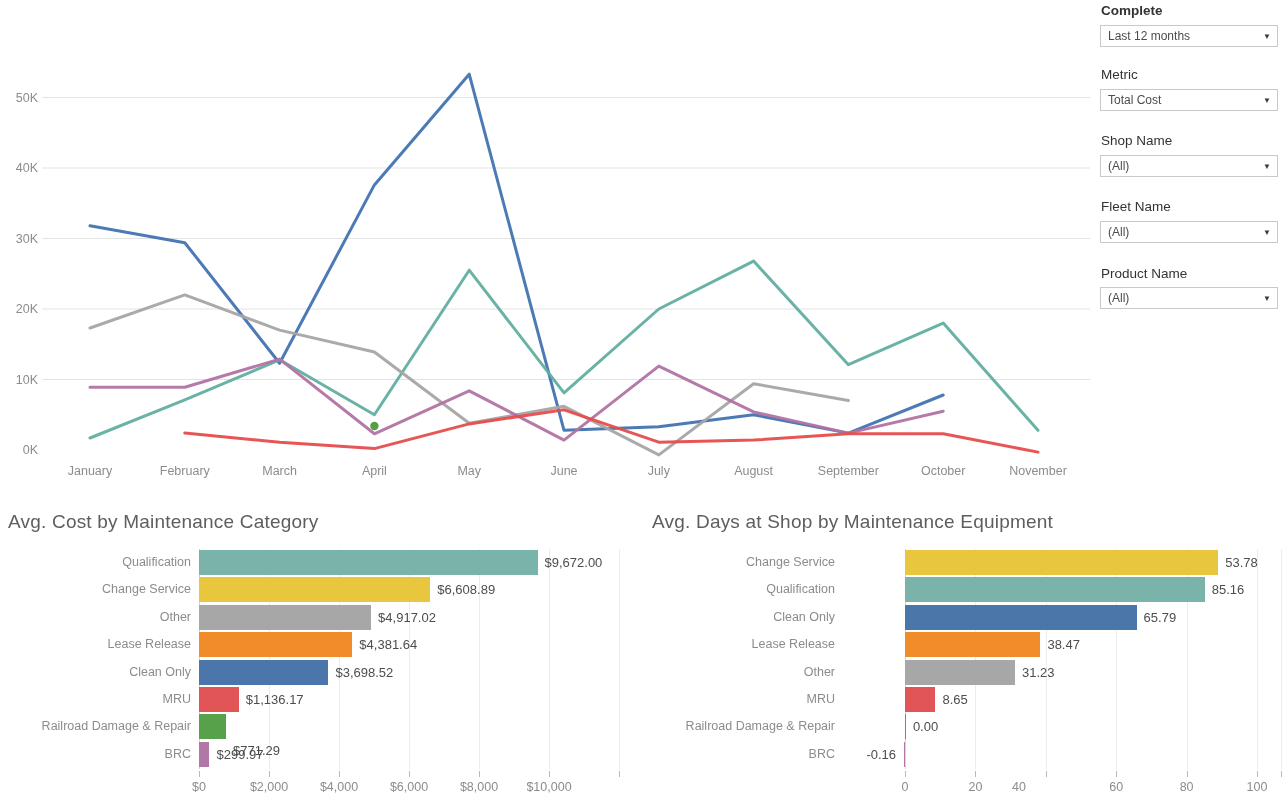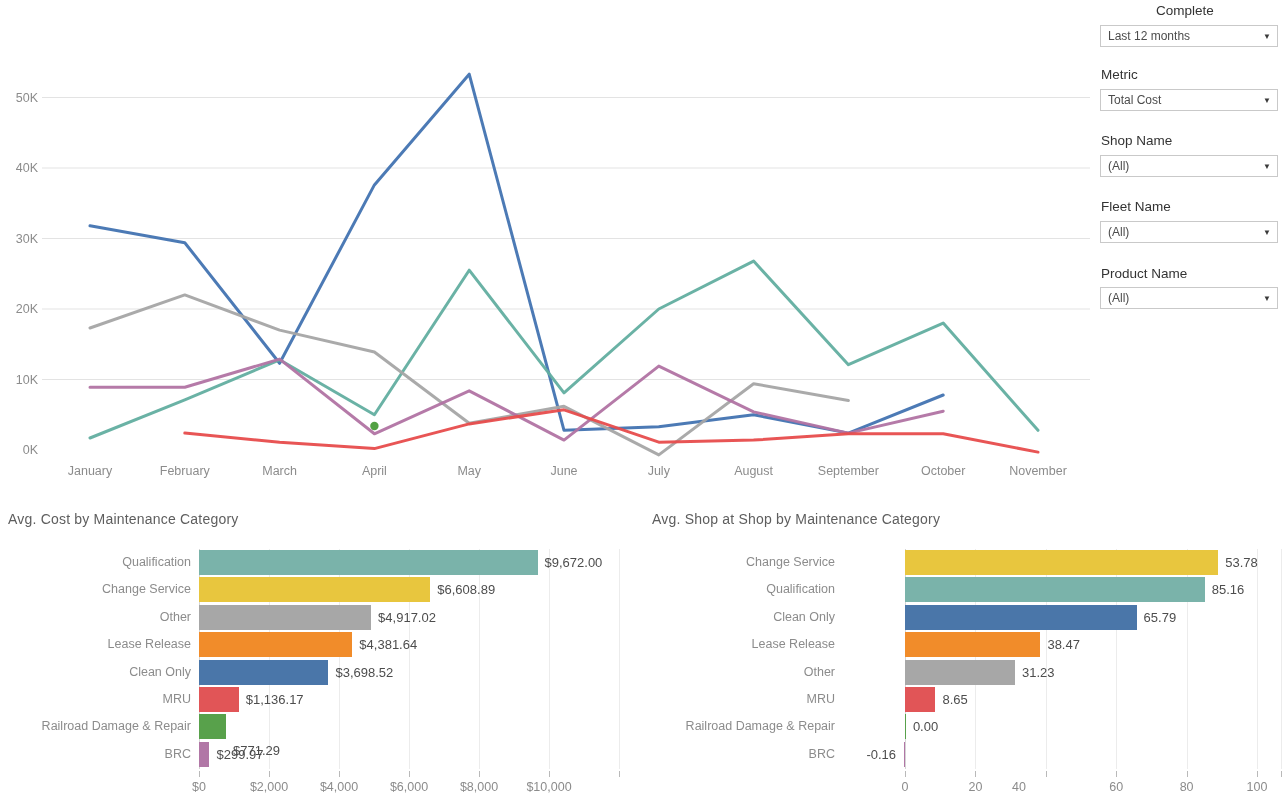--- a/index.html
+++ b/index.html
@@ -1,19 +1,19 @@
 <!DOCTYPE html>
 <html><head>
 <meta charset="utf-8">
 <style>
   html,body{margin:0;padding:0;background:#fff;}
   .dashboard{position:relative;width:1287px;height:808px;background:#ffffff;
     font-family:"Liberation Sans",sans-serif;overflow:hidden;}
   .chart-title{position:absolute;color:#5e5e5e;font-size:20px;font-weight:400;letter-spacing:.2px;white-space:nowrap;}
-  .chart-title.sm{font-size:14px;}
+  .chart-title.sm{font-size:19px;}
   svg text.axis-text{font-size:12.5px;fill:#8c8c8c;font-family:"Liberation Sans",sans-serif;}
   .row-label{position:absolute;font-size:12.5px;color:#8c8c8c;text-align:right;white-space:nowrap;line-height:15px;}
   .bar{position:absolute;}
   .val-label{position:absolute;font-size:13px;color:#4d4d4d;white-space:nowrap;line-height:15px;}
   .val-label.neg{text-align:right;}
   .grid-v{position:absolute;width:1px;background:#ececec;}
   .grid-v.zero{background:#d5d5d5;}
   .tickmark{position:absolute;width:1px;height:6px;background:#b9b9b9;}
   .tick-label{position:absolute;font-size:12.5px;color:#8c8c8c;width:70px;text-align:center;white-space:nowrap;}
   .filter-label{position:absolute;font-size:13.5px;color:#333333;white-space:nowrap;}
@@ -51,21 +51,21 @@
       <text x="1038" y="475" text-anchor="middle" class="axis-text">November</text>
       <path d="M90.0 225.8 L184.8 242.7 L279.6 363.3 L374.4 184.9 L469.2 74.2 L564.0 430.3 L658.8 426.7 L753.6 414.8 L848.4 433.1 L943.2 395.0" fill="none" stroke="#4273b1" stroke-width="3" stroke-linejoin="round" stroke-linecap="round" stroke-opacity="0.95"></path>
       <path d="M90.0 438.0 L184.8 399.9 L279.6 359.8 L374.4 414.8 L469.2 270.2 L564.0 392.9 L658.8 309.0 L753.6 261.1 L848.4 364.7 L943.2 323.1 L1038.0 430.3" fill="none" stroke="#62aea0" stroke-width="3" stroke-linejoin="round" stroke-linecap="round" stroke-opacity="0.95"></path>
       <path d="M90.0 328.0 L184.8 294.9 L279.6 330.1 L374.4 352.0 L469.2 423.2 L564.0 406.3 L658.8 454.9 L753.6 383.7 L848.4 400.6" fill="none" stroke="#a5a5a5" stroke-width="3" stroke-linejoin="round" stroke-linecap="round" stroke-opacity="0.95"></path>
       <path d="M90.0 387.3 L184.8 387.3 L279.6 359.1 L374.4 433.8 L469.2 390.8 L564.0 440.1 L658.8 366.1 L753.6 411.9 L848.4 433.1 L943.2 411.2" fill="none" stroke="#b173a3" stroke-width="3" stroke-linejoin="round" stroke-linecap="round" stroke-opacity="0.95"></path>
       <path d="M184.8 433.1 L279.6 442.2 L374.4 448.6 L469.2 423.9 L564.0 409.8 L658.8 442.2 L753.6 440.1 L848.4 433.8 L943.2 433.8 L1038.0 452.1" fill="none" stroke="#e74c4c" stroke-width="3" stroke-linejoin="round" stroke-linecap="round" stroke-opacity="0.95"></path>
       <circle cx="374.4" cy="426.03" r="4.2" fill="#53a044"></circle>
     </svg>
 
   <div id="filters">
-      <div class="filter-label" style="left: 1156px; top: 3px;">Complete</div>
+      <div class="filter-label" style="left: 1101px; top: 3px; font-weight: bold;">Complete</div>
       <div class="filter-select" style="left: 1100px; top: 25px;"><span>Last 12 months</span><span class="caret">▼</span></div>
       <div class="filter-label" style="left: 1101px; top: 67px;">Metric</div>
       <div class="filter-select" style="left: 1100px; top: 89px;"><span>Total Cost</span><span class="caret">▼</span></div>
       <div class="filter-label" style="left: 1101px; top: 133px;">Shop Name</div>
       <div class="filter-select" style="left: 1100px; top: 155px;"><span>(All)</span><span class="caret">▼</span></div>
       <div class="filter-label" style="left: 1101px; top: 199px;">Fleet Name</div>
       <div class="filter-select" style="left: 1100px; top: 221px;"><span>(All)</span><span class="caret">▼</span></div>
       <div class="filter-label" style="left: 1101px; top: 266px;">Product Name</div>
       <div class="filter-select" style="left: 1100px; top: 287px;"><span>(All)</span><span class="caret">▼</span></div>
     </div>
@@ -111,21 +111,21 @@
       <div class="bar" style="left: 199px; top: 687px; width: 39.766px; height: 25px; background: rgb(225, 85, 87);"></div>
       <div class="val-label" style="left: 245.766px; top: 692px;">$1,136.17</div>
       <div class="row-label" style="left: 0px; width: 191px; top: 719.4px;">Railroad Damage &amp; Repair</div>
       <div class="bar" style="left: 199px; top: 714.4px; width: 26.9952px; height: 25px; background: rgb(88, 161, 75);"></div>
       <div class="val-label" style="left: 232.995px; top: 743px;">$771.29</div>
       <div class="row-label" style="left: 0px; width: 191px; top: 746.8px;">BRC</div>
       <div class="bar" style="left: 199px; top: 741.8px; width: 10.499px; height: 25px; background: rgb(177, 119, 166);"></div>
       <div class="val-label" style="left: 216.499px; top: 746.8px;">$299.97</div>
     </div>
 
-  <div class="chart-title sm" style="left:652px;top:511px;">Avg. Shop at Shop by Maintenance Category</div>
+  <div class="chart-title sm" style="left:652px;top:511px;">Avg. Days at Shop by Maintenance Equipment</div>
   <div id="days-chart">
       <div class="grid-v zero" style="left: 905px; top: 549px; height: 220px;"></div>
       <div class="tickmark" style="left: 905px; top: 771px;"></div>
       <div class="tick-label" style="left: 870px; top: 780px;">0</div>
       <div class="grid-v" style="left: 975.4px; top: 549px; height: 220px;"></div>
       <div class="tickmark" style="left: 975.4px; top: 771px;"></div>
       <div class="tick-label" style="left: 940.4px; top: 780px;">20</div>
       <div class="grid-v" style="left: 1045.8px; top: 549px; height: 220px;"></div>
       <div class="tickmark" style="left: 1045.8px; top: 771px;"></div>
       <div class="tick-label" style="left: 984px; top: 780px;">40</div>

